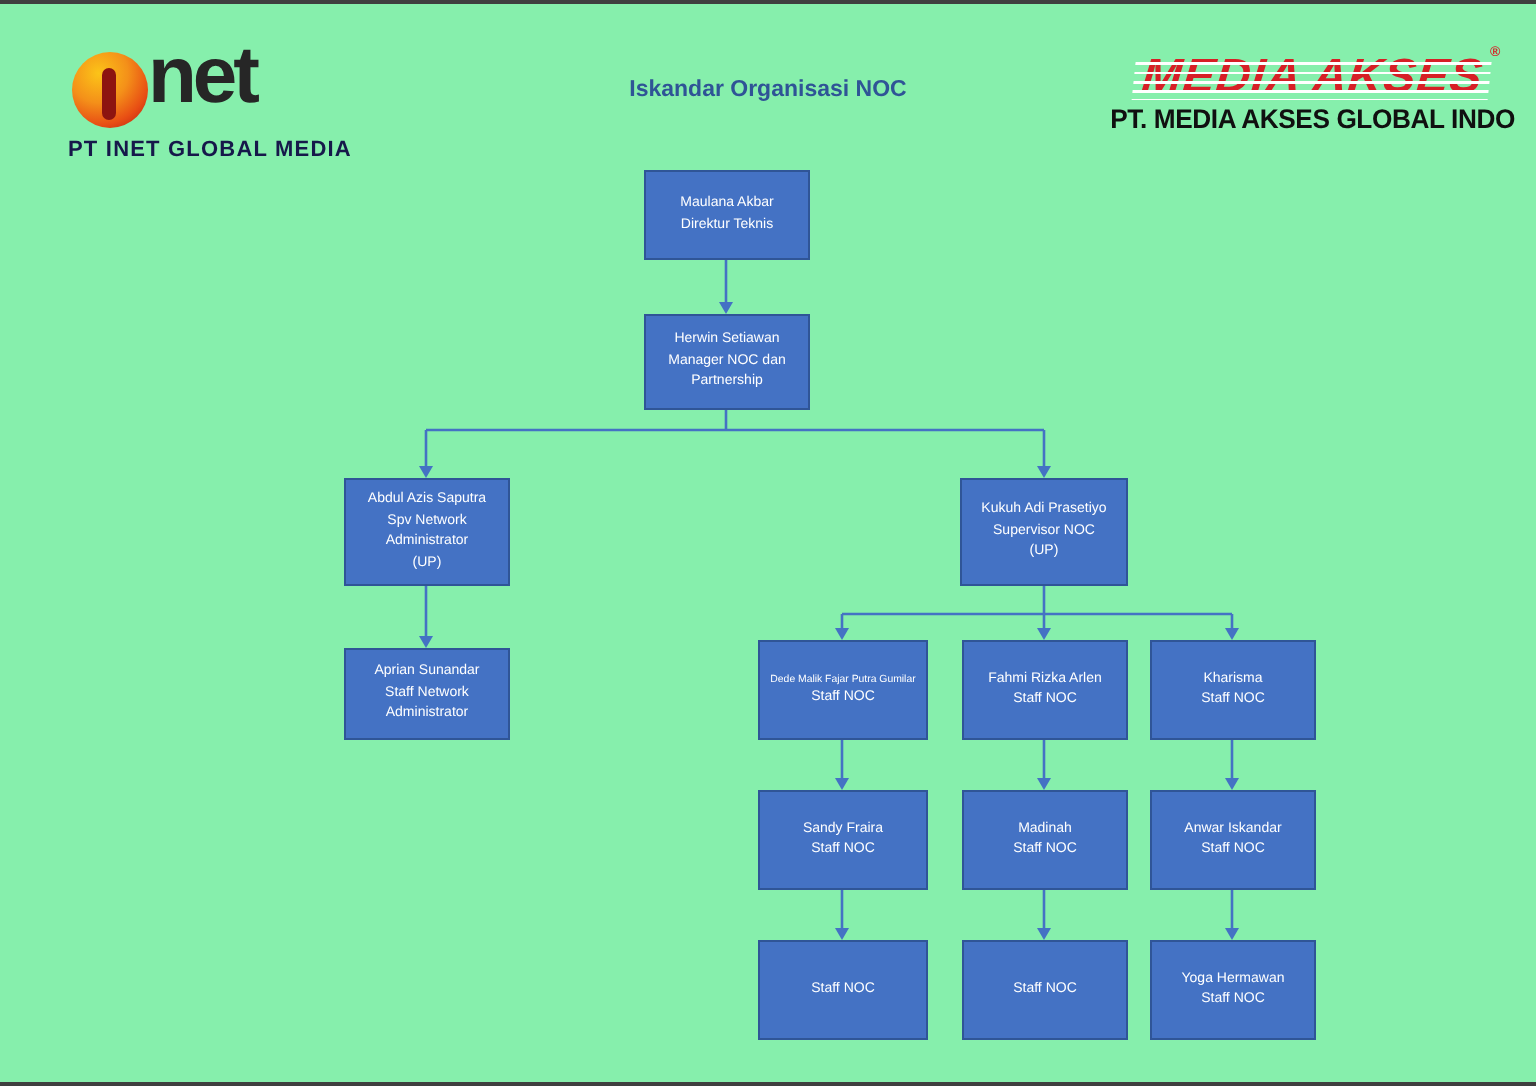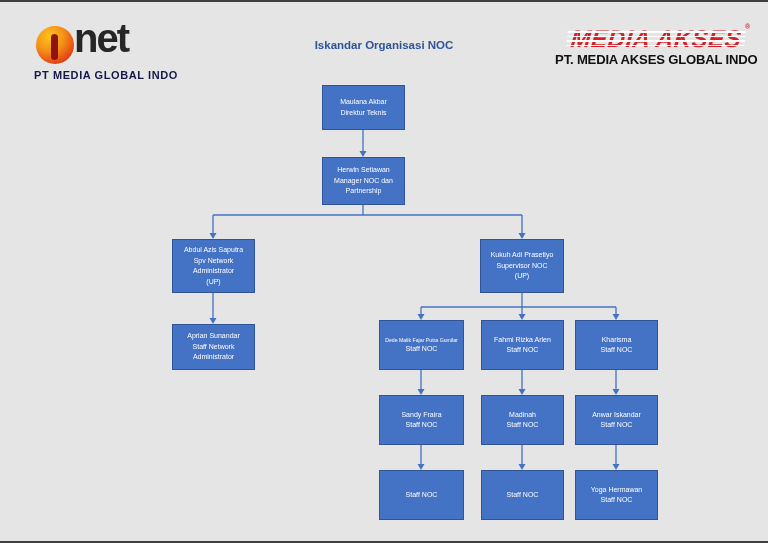--- a/index.html
+++ b/index.html
@@ -1,17 +1,17 @@
 <!DOCTYPE html>
 <html><head>
 <meta charset="utf-8">
 <style>
   html,body { margin:0; padding:0; background:#ffffff; font-family:"Liberation Sans", sans-serif; }
   .page {
-    position:relative; width:768px; height:543px; background:#e5e5e5;
+    position:relative; width:768px; height:543px; background:#86efac;
     overflow:hidden; box-sizing:border-box;
     border-top:2px solid #3f3f3f; border-bottom:2px solid #3f3f3f;
   }
 
   
   .chart-title {
     position:absolute; top:37px; left:0; width:100%;
     text-align:center; font-weight:bold; font-size:11.5px; color:#2F5496;
   }
 
@@ -61,21 +61,21 @@
 </style>
 </head>
 <body>
 
 <div class="page">
 
   <div class="logo-inet">
     <div class="inet-ball"></div>
     <div class="inet-i"></div>
     <div class="inet-word">net</div>
-    <div class="inet-company">PT MEDIA GLOBAL INDO</div>
+    <div class="inet-company">PT INET GLOBAL MEDIA</div>
   </div>
 
   <div class="chart-title">Iskandar Organisasi NOC</div>
 
   <div class="logo-ma">
     <span class="ma-brand-row">
       <span class="ma-brand">MEDIA AKSES</span>
       <span class="ma-reg">®</span>
     </span>
     <div class="ma-company">PT. MEDIA AKSES GLOBAL INDO</div>

